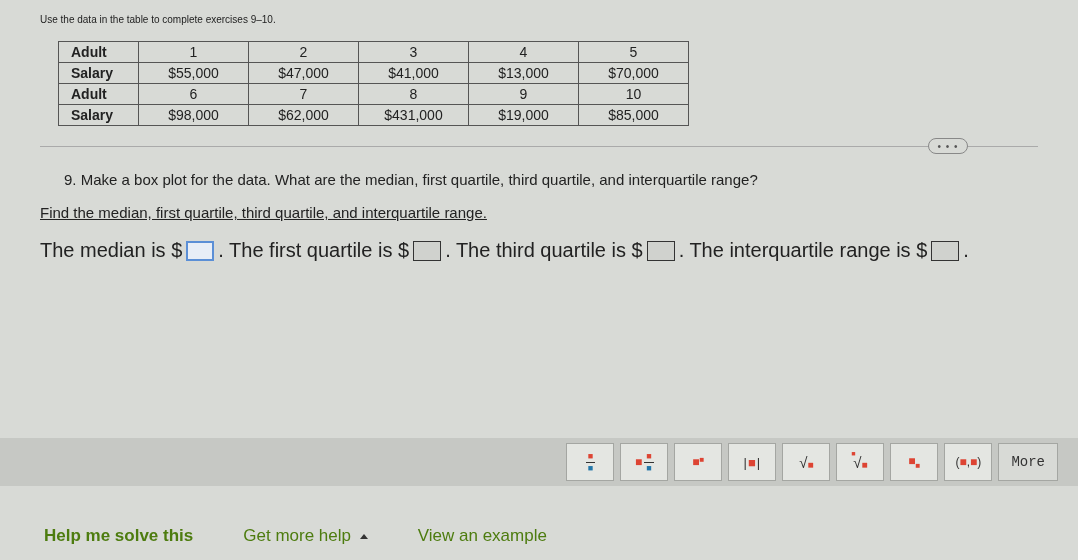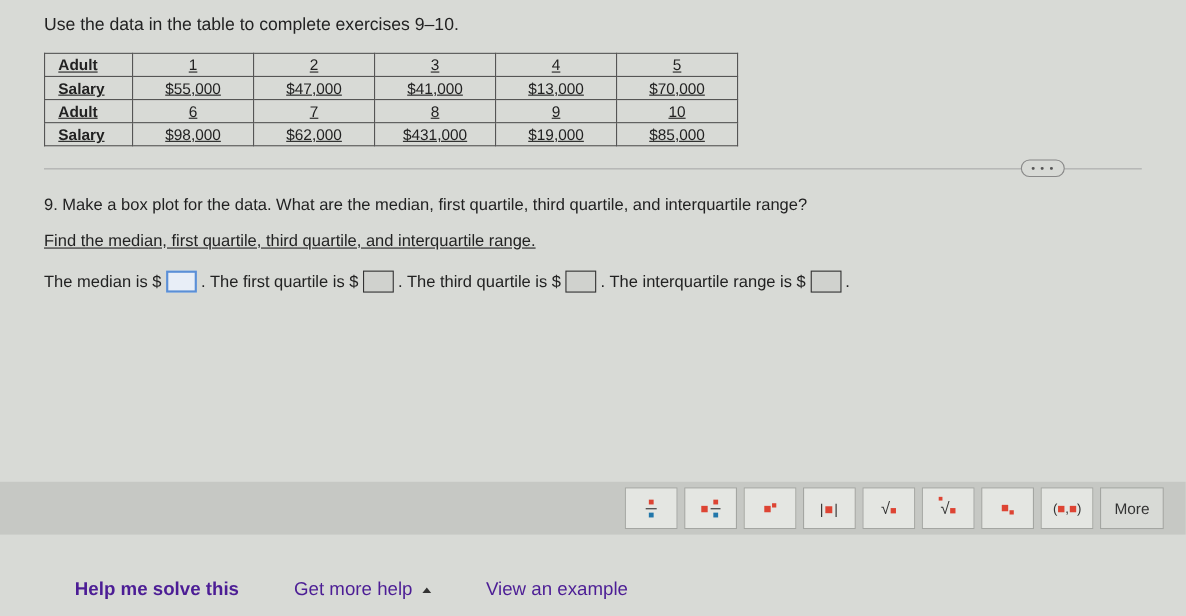--- a/index.html
+++ b/index.html
@@ -10,27 +10,27 @@
       color: #222;
       width: 1078px;
       height: 560px;
       overflow: hidden;
       position: relative;
     }
     .content {
       padding: 14px 40px 0 40px;
     }
     .instruction {
-      font-size: 16px;
+      font-size: 10px;
       margin-bottom: 16px;
     }
     table {
       border-collapse: collapse;
+      margin-left: 18px;
       margin-bottom: 20px;
-      text-decoration: underline;
     }
     td {
       border: 1px solid #555;
       padding: 2px 10px;
       text-align: center;
       min-width: 110px;
       font-size: 14px;
     }
     td.label {
       font-weight: bold;
@@ -58,28 +58,29 @@
       align-items: center;
       justify-content: center;
       font-size: 10px;
       color: #555;
       cursor: pointer;
       letter-spacing: 1px;
     }
     .question {
       font-size: 15px;
       margin-bottom: 16px;
+      margin-left: 24px;
     }
     .sub {
       font-size: 15px;
       margin-bottom: 18px;
       text-decoration: underline;
     }
     .answer-line {
-      font-size: 15px;
+      font-size: 20px;
       display: flex;
       align-items: center;
       gap: 4px;
       flex-wrap: wrap;
     }
     .fill-box {
       display: inline-block;
       width: 28px;
       height: 20px;
       border: 1px solid #333;
@@ -113,20 +114,21 @@
       justify-content: center;
       font-size: 14px;
       color: #333;
       cursor: pointer;
       position: relative;
     }
     .tool-btn.more {
       width: auto;
       padding: 0 12px;
       background: #d8dad6;
+      font-family: Liberation Mono, monospace;
     }
     .frac {
       display: flex;
       flex-direction: column;
       align-items: center;
       font-size: 9px;
       line-height: 1;
     }
     .frac-top { color: #d43; border-bottom: 1px solid #333; padding: 0 2px 1px; }
     .frac-bot { color: #27a; padding-top: 1px; }
@@ -146,23 +148,23 @@
     .coord .a { color: #d43; font-weight: bold; }
     .coord .b { color: #d43; font-weight: bold; }
     .bottom-links {
       position: absolute;
       left: 0;
       right: 0;
       bottom: 14px;
       display: flex;
       align-items: center;
       gap: 50px;
-      padding-left: 68px;
+      padding-left: 44px;
       font-size: 17px;
-      color: #4c1d95;
+      color: #4d7c0f;
     }
     .bottom-links .link {
       cursor: pointer;
     }
     .bottom-links .link.bold { font-weight: bold; }
     .caret-up {
       display: inline-block;
       width: 0; height: 0;
       border-left: 4px solid transparent;
       border-right: 4px solid transparent;

